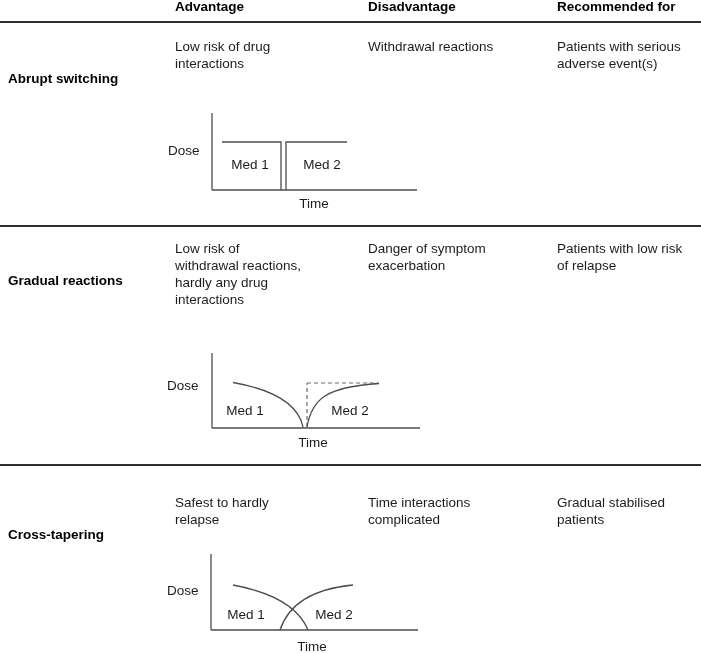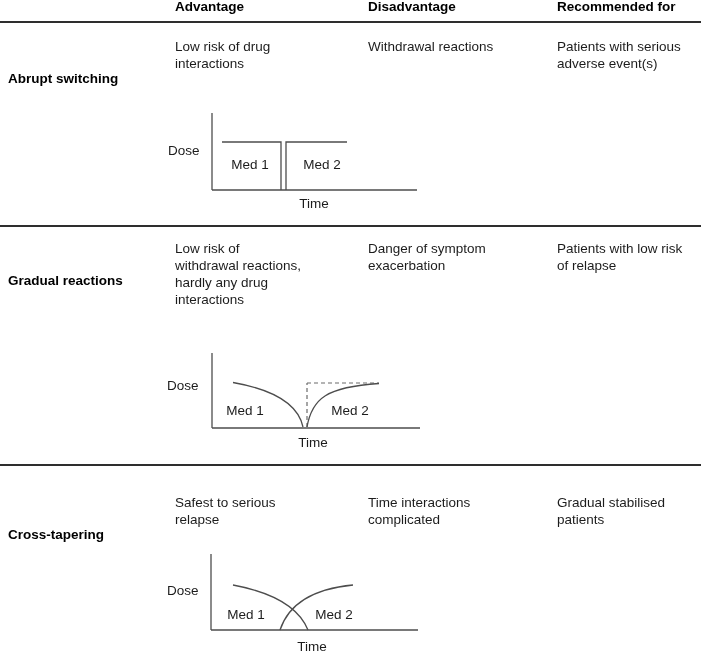--- a/index.html
+++ b/index.html
@@ -83,21 +83,21 @@
     <path class="curve" d="M233,382.5 C264,388 297,399 303,427"></path>
     <path class="curve" d="M307,427 C312,398 327,387 379,383.5"></path>
     <text class="dlabel" x="245" y="410" text-anchor="middle" dominant-baseline="central">Med 1</text>
     <text class="dlabel" x="350" y="410" text-anchor="middle" dominant-baseline="central">Med 2</text>
     <text class="dlabel" x="313" y="442" text-anchor="middle" dominant-baseline="central">Time</text>
   </svg>
 
   <div class="abs sep sep3"></div>
 
   <div class="abs r3 c1 bold">Cross-tapering</div>
-  <div class="abs r3 c2 cell">Safest to serious
+  <div class="abs r3 c2 cell">Safest to hardly
 relapse</div>
   <div class="abs r3 c3 cell">Time interactions
 complicated</div>
   <div class="abs r3 c4 cell">Gradual stabilised
 patients</div>
 
   <svg class="d3" width="280" height="108" viewBox="150 545 280 108">
     <text class="dlabel" x="167" y="590" dominant-baseline="central">Dose</text>
     <path class="axis" d="M211,554 V630"></path>
     <path class="axis" d="M211,630 H418"></path>

